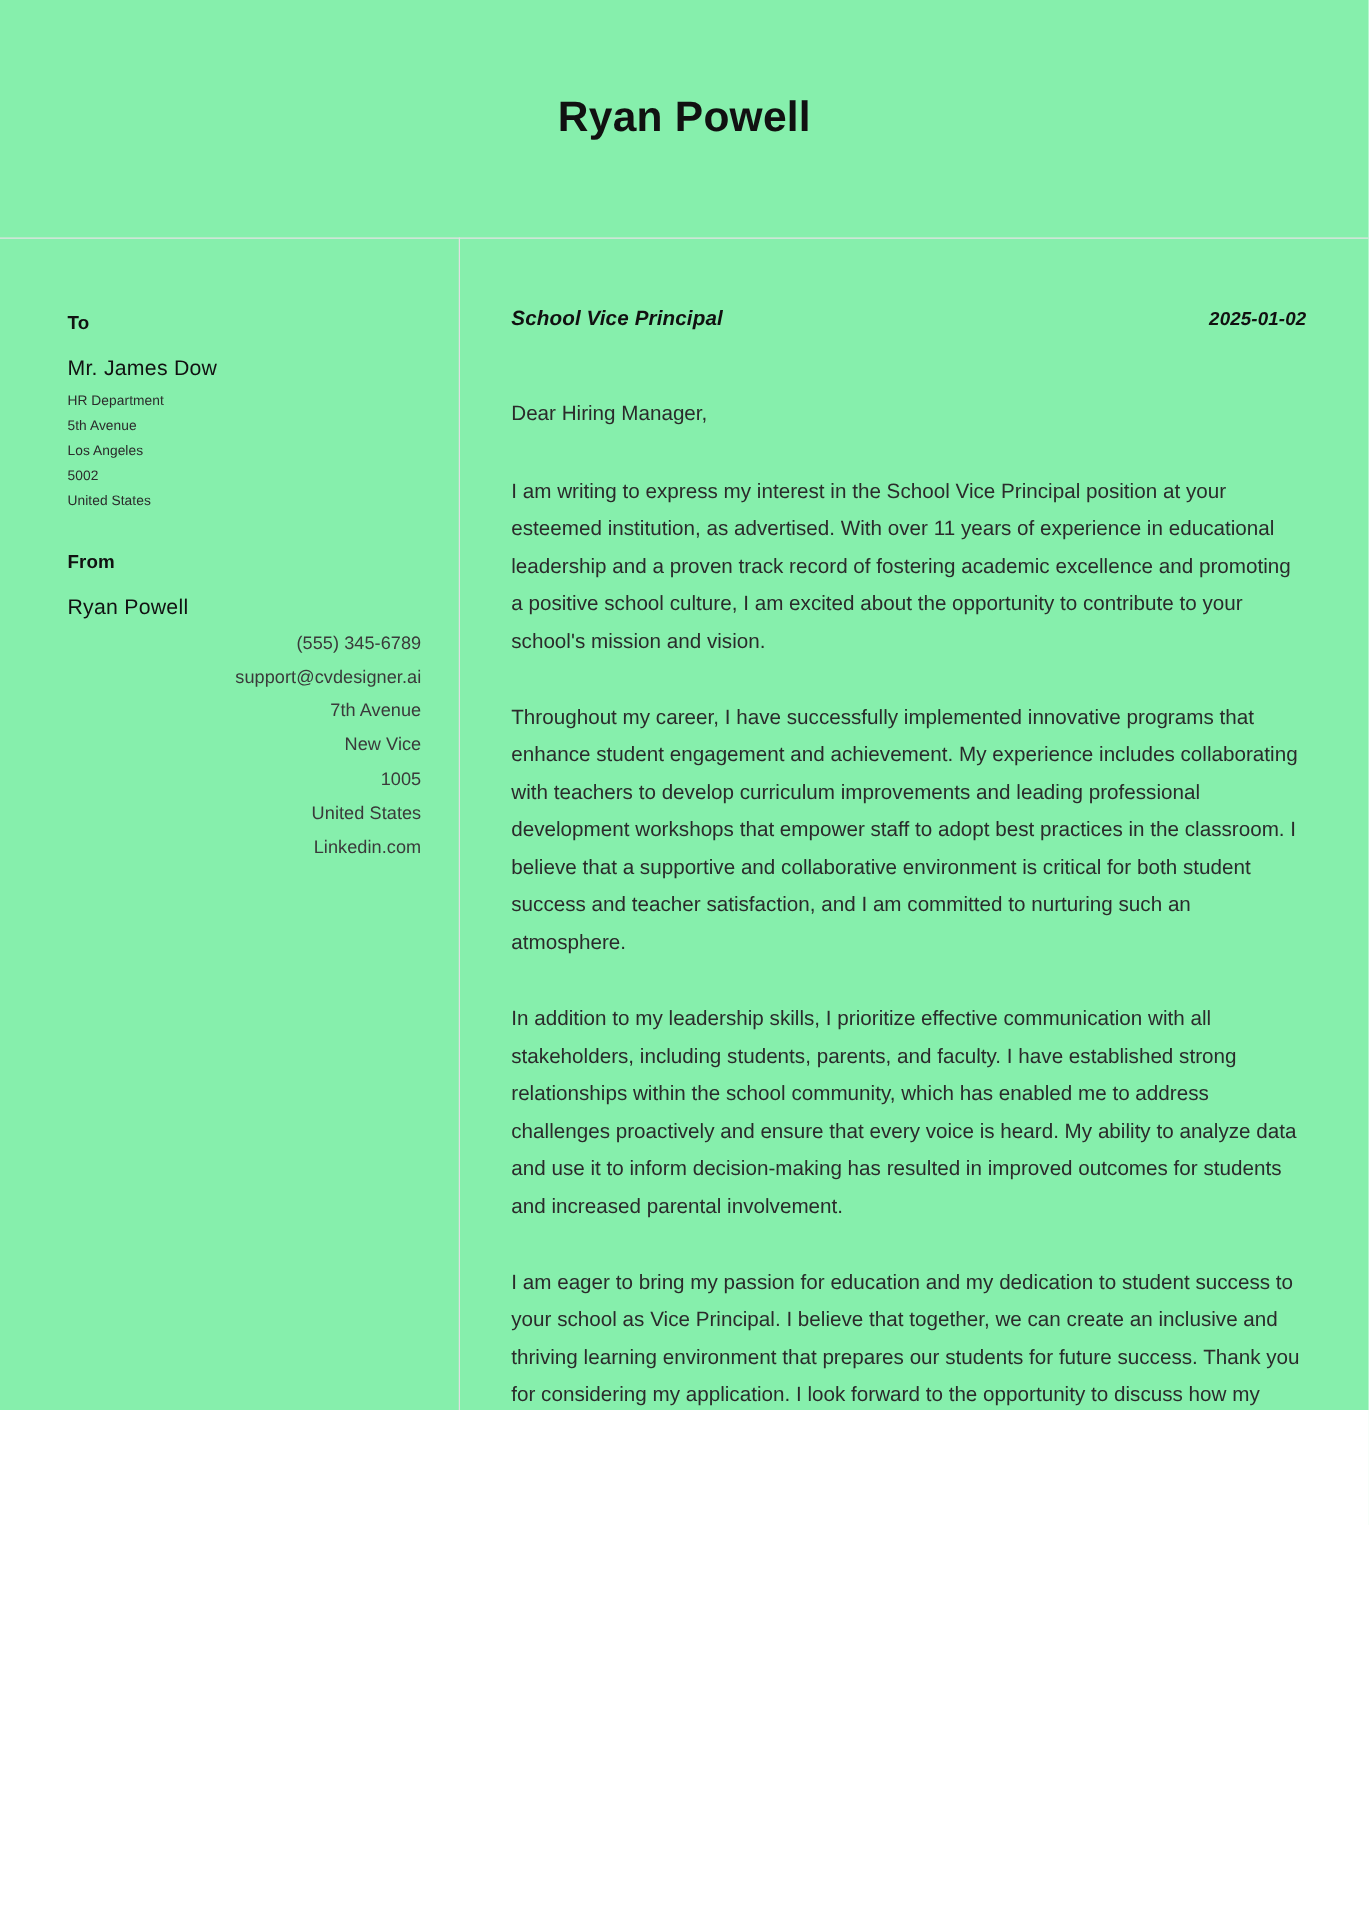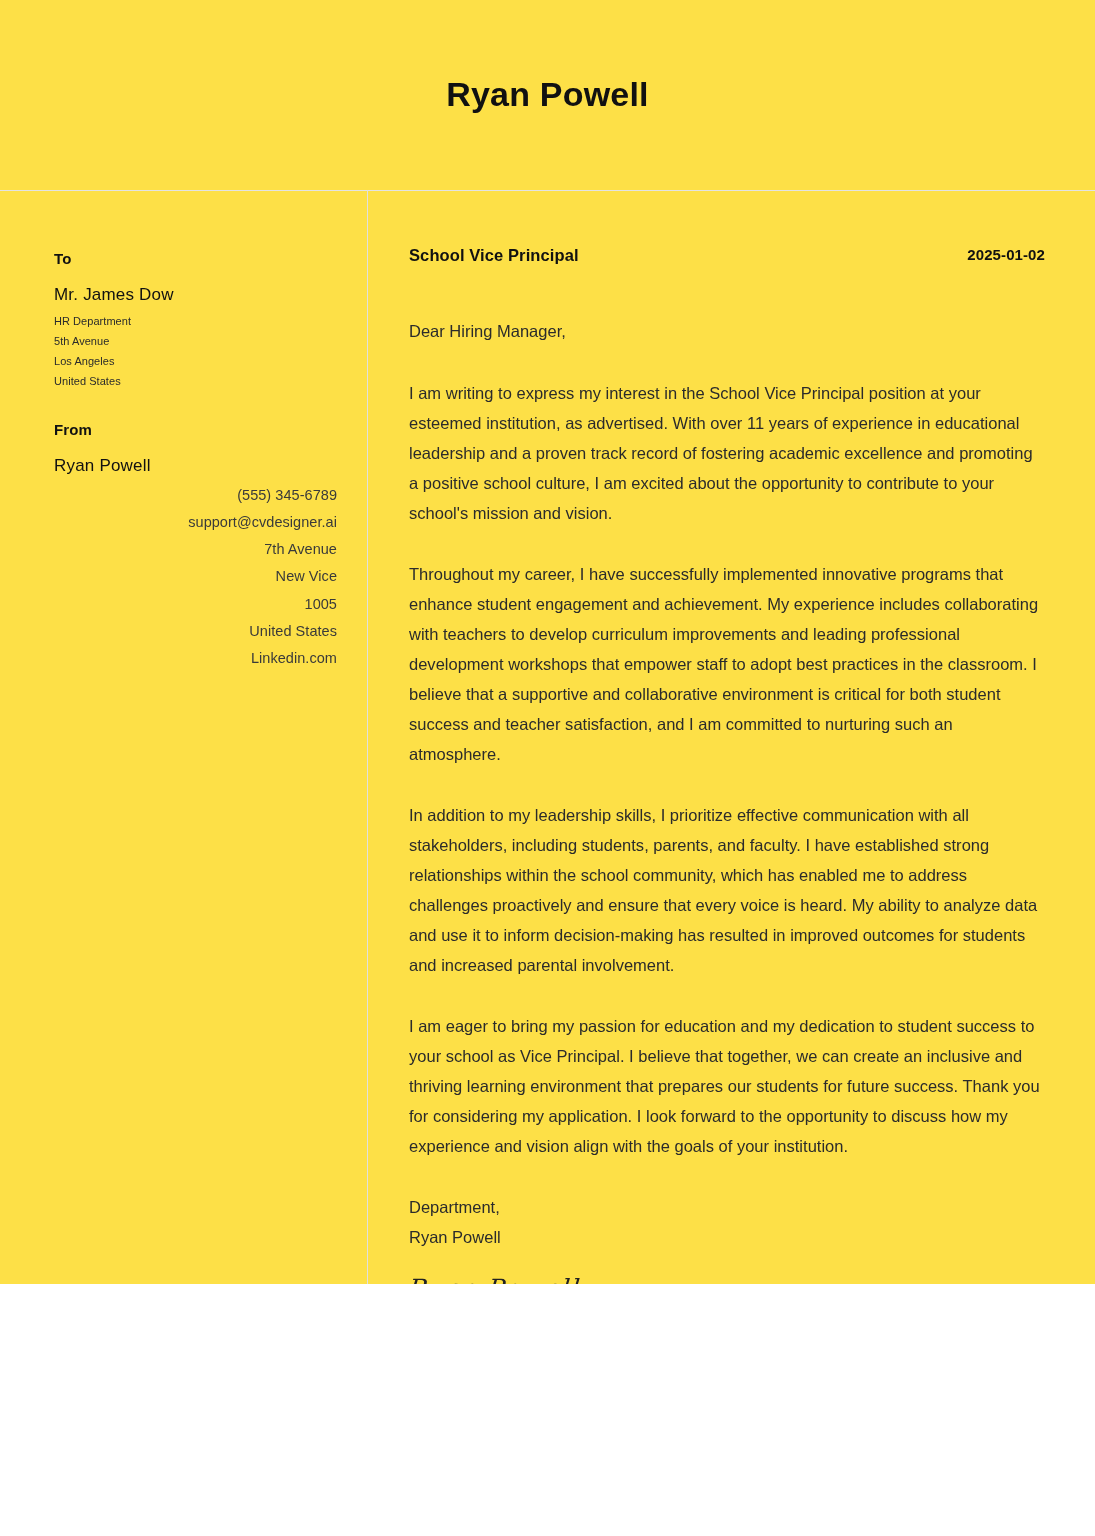--- a/index.html
+++ b/index.html
@@ -12,22 +12,22 @@
     height: 1536px;
     position: relative;
     font-family: "Liberation Sans", sans-serif;
     color: #1a1a1a;
     -webkit-font-smoothing: antialiased;
   }
 
   .page {
     position: relative;
     width: 1095px;
-    height: 1284px;
-    background: #fde047;
+    height: 1128px;
+    background: #86efac;
     overflow: hidden;
   }
 
   
   .header {
     height: 190px;
     display: flex;
     align-items: center;
     justify-content: center;
     box-sizing: border-box;
@@ -102,23 +102,24 @@
   }
 
   
   .main {
     flex: 1 1 auto;
     box-sizing: border-box;
     padding: 56px 50px 0 42px;
   }
   .main-top {
     display: flex;
-    align-items: flex-start;
+    align-items: center;
     justify-content: space-between;
     margin-bottom: 54px;
+    font-style: italic;
   }
   .job-title {
     font-size: 16.5px;
     font-weight: 700;
     color: #111111;
     letter-spacing: 0.1px;
   }
   .letter-date {
     font-size: 15px;
     font-weight: 700;
@@ -171,20 +172,21 @@
     <div class="col-divider"></div>
 
     <aside class="sidebar">
 
       <div class="addr-block">
         <div class="addr-heading">To</div>
         <div class="addr-name">Mr. James Dow</div>
         <div class="addr-line">HR Department</div>
         <div class="addr-line">5th Avenue</div>
         <div class="addr-line">Los Angeles</div>
+        <div class="addr-line">5002</div>
         <div class="addr-line">United States</div>
       </div>
 
       <div class="addr-block">
         <div class="addr-heading">From</div>
         <div class="addr-name">Ryan Powell</div>
         <div class="addr-line small">(555) 345-6789</div>
         <div class="addr-line small">support@cvdesigner.ai</div>
         <div class="addr-line small">7th Avenue</div>
         <div class="addr-line small">New Vice</div>

